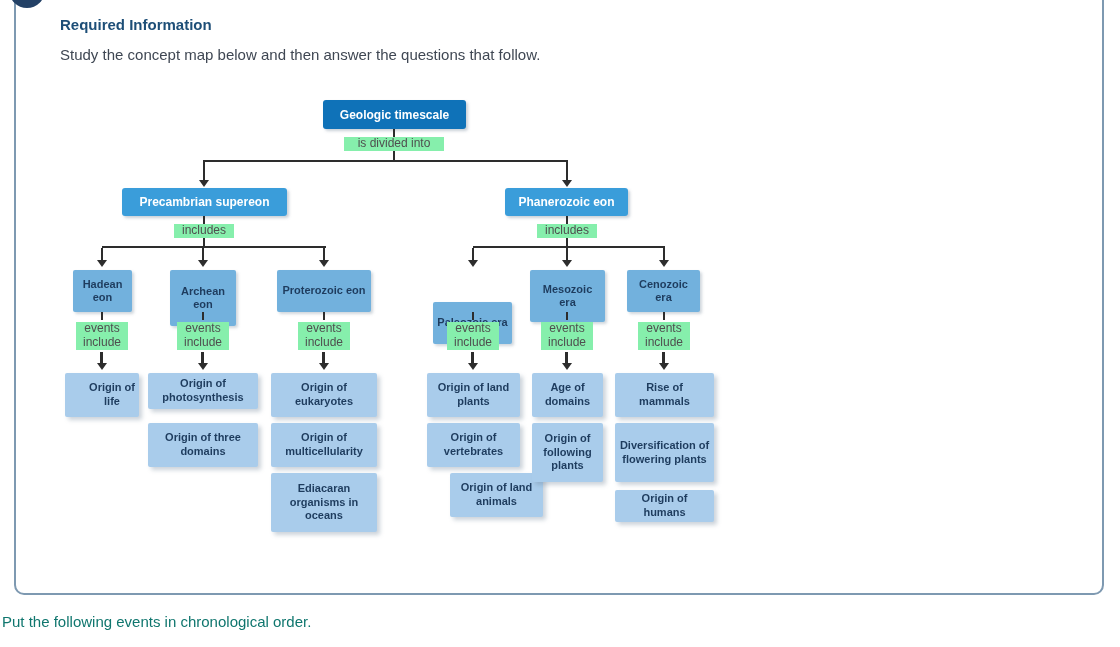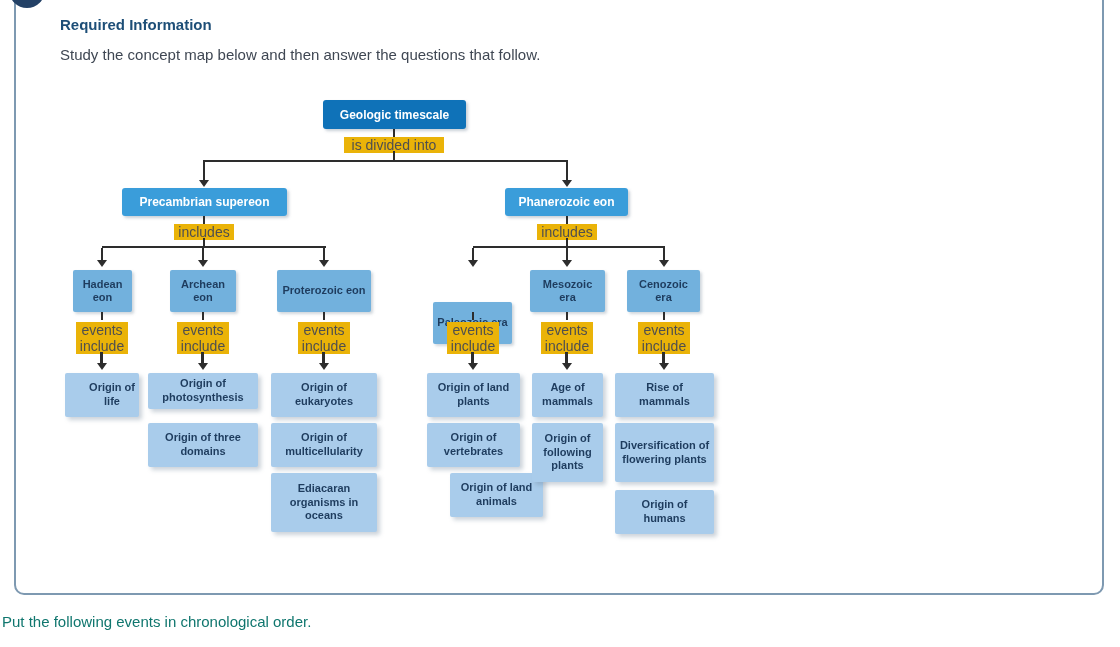--- a/index.html
+++ b/index.html
@@ -31,22 +31,22 @@
                box-shadow:3px 3px 4px rgba(110,130,150,.35); }
 
   
   .hline, .vline { position:absolute; background:#2d2d2d; }
   .hline { height:2px; }
   .vline { width:2px; }
   .vline.thick { width:3px; }
   .arrow-down { position:absolute; width:0; height:0;
                 border-left:5px solid transparent; border-right:5px solid transparent;
                 border-top:7px solid #2d2d2d; }
-  .lbl { position:absolute; color:#4f4f4f; font-size:14px; text-align:center;
-         line-height:1.15; background:#eab308; }
+  .lbl { position:absolute; color:#4f4f4f; font-size:12px; text-align:center;
+         line-height:1.15; background:#86efac; }
 </style>
 </head>
 <body>
 
 <div class="panel"></div>
 <div class="badge"></div>
 <div class="heading">Required Information</div>
 <div class="instruction">Study the concept map below and then answer the questions that follow.</div>
 
 <div>
@@ -81,24 +81,24 @@
   <div class="vline" style="left:566px; top:238px; height:10px;"></div>
   <div class="hline" style="left:473px; top:246px; width:192px;"></div>
   <div class="vline" style="left:472px; top:248px; height:13px;"></div>
   <div class="arrow-down" style="left:468px; top:260px;"></div>
   <div class="vline" style="left:566px; top:248px; height:13px;"></div>
   <div class="arrow-down" style="left:562px; top:260px;"></div>
   <div class="vline" style="left:663px; top:248px; height:13px;"></div>
   <div class="arrow-down" style="left:659px; top:260px;"></div>
 
   <div class="box box-node" style="left:73px;  top:270px; width:59px; height:42px;">Hadean eon</div>
-  <div class="box box-node" style="left:170px; top:270px; width:66px; height:42px;">Archean eon</div>
+  <div class="box box-node" style="left:170px; top:270px; width:66px; height:56px;">Archean eon</div>
   <div class="box box-node" style="left:277px; top:270px; width:94px; height:42px;">Proterozoic eon</div>
   <div class="box box-node" style="left:433px; top:270px; width:79px; height:42px;margin-top:32px;">Paleozoic era</div>
-  <div class="box box-node" style="left:530px; top:270px; width:75px; height:42px;">Mesozoic era</div>
+  <div class="box box-node" style="left:530px; top:270px; width:75px; height:52px;">Mesozoic era</div>
   <div class="box box-node" style="left:627px; top:270px; width:73px; height:42px;">Cenozoic era</div>
 
   <div class="vline" style="left:101px; top:312px; height:8px;"></div>
   <div class="lbl" style="left:76px; top:322px; width:52px;">events include</div>
   <div class="vline thick" style="left:100px; top:352px; height:12px;"></div>
   <div class="arrow-down" style="left:97px; top:363px;"></div>
 
   <div class="vline" style="left:202px; top:312px; height:8px;"></div>
   <div class="lbl" style="left:177px; top:322px; width:52px;">events include</div>
   <div class="vline thick" style="left:201px; top:352px; height:12px;"></div>
@@ -130,22 +130,22 @@
   <div class="box box-event" style="left:148px; top:423px; width:110px; height:44px;">Origin of three domains</div>
 
   <div class="box box-event" style="left:271px; top:373px; width:106px; height:44px;">Origin of eukaryotes</div>
   <div class="box box-event" style="left:271px; top:423px; width:106px; height:44px; padding:2px 2px;">Origin of multicellularity</div>
   <div class="box box-event" style="left:271px; top:473px; width:106px; height:59px; padding:12px 18px;">Ediacaran organisms in oceans</div>
 
   <div class="box box-event" style="left:427px; top:373px; width:93px; height:44px; padding:2px 10px;">Origin of land plants</div>
   <div class="box box-event" style="left:427px; top:423px; width:93px; height:44px; padding:2px 10px;">Origin of vertebrates</div>
   <div class="box box-event" style="left:427px; top:473px; width:93px; height:44px; padding:2px 8px;margin-left:23px;">Origin of land animals</div>
 
-  <div class="box box-event" style="left:532px; top:373px; width:71px; height:44px;">Age of mammals</div>
+  <div class="box box-event" style="left:532px; top:373px; width:71px; height:44px;">Age of domains</div>
   <div class="box box-event" style="left:532px; top:423px; width:71px; height:59px;">Origin of following plants</div>
 
   <div class="box box-event" style="left:615px; top:373px; width:99px; height:44px; padding:2px 16px;">Rise of mammals</div>
   <div class="box box-event" style="left:615px; top:423px; width:99px; height:59px; padding:2px 2px;">Diversification of flowering plants</div>
-  <div class="box box-event" style="left:615px; top:490px; width:99px; height:44px; padding:8px 12px;">Origin of humans</div>
+  <div class="box box-event" style="left:615px; top:490px; width:99px; height:32px; padding:8px 12px;">Origin of humans</div>
 
 </div>
 
 <div class="footer-q">Put the following events in chronological order.</div>
 
 </body></html>

